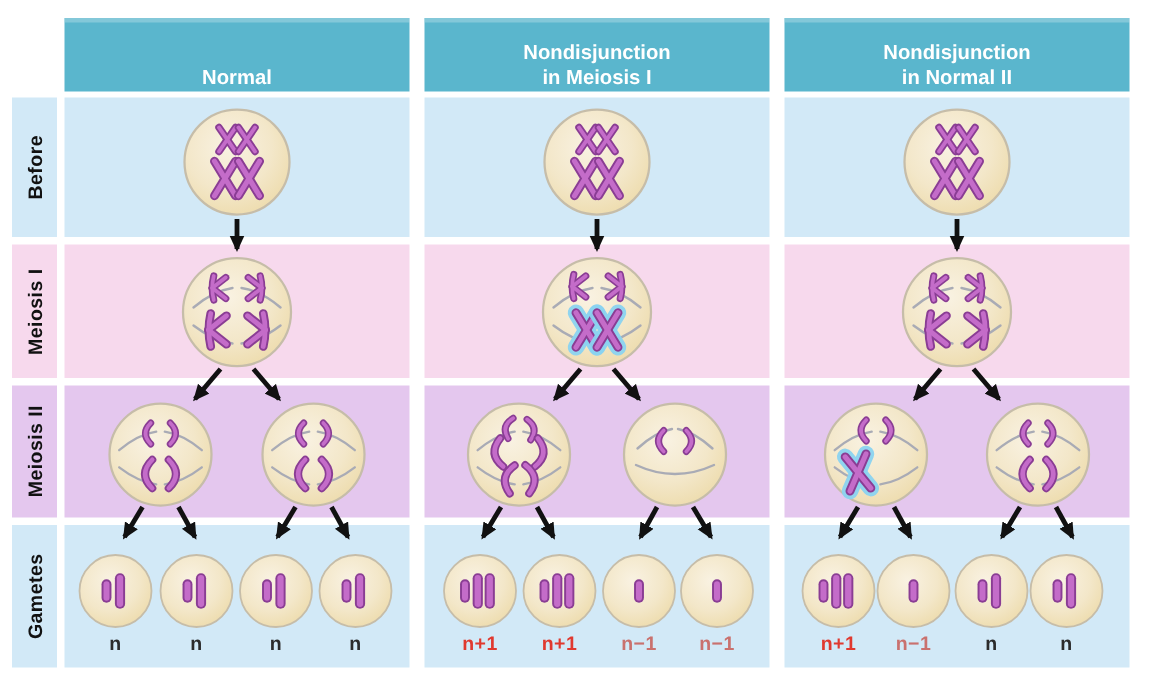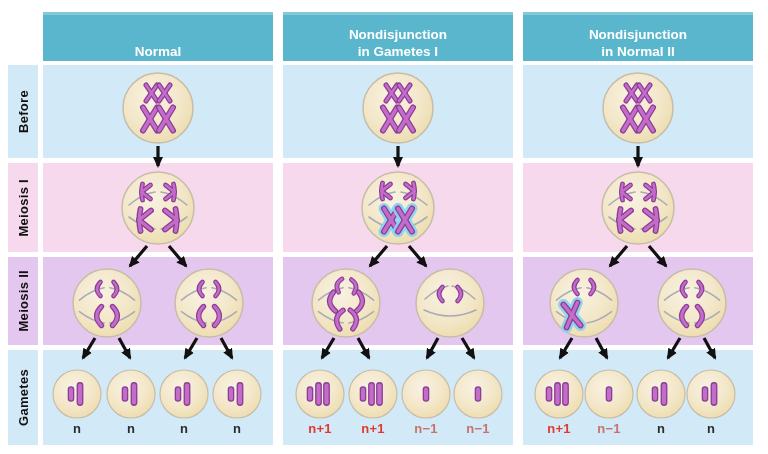--- a/index.html
+++ b/index.html
@@ -64,21 +64,21 @@
 </head>
 <body>
 
 <div class="stage">
 
   <div class="hdr c1">
     <span>Normal</span>
   </div>
   <div class="hdr c2">
     <span>Nondisjunction</span>
-    <span>in Gametes I</span>
+    <span>in Meiosis I</span>
   </div>
   <div class="hdr c3">
     <span>Nondisjunction</span>
     <span>in Normal II</span>
   </div>
 
   <div class="rowlab lab1">
       <span>Before</span>
     </div>
   <div class="rowlab lab2">

